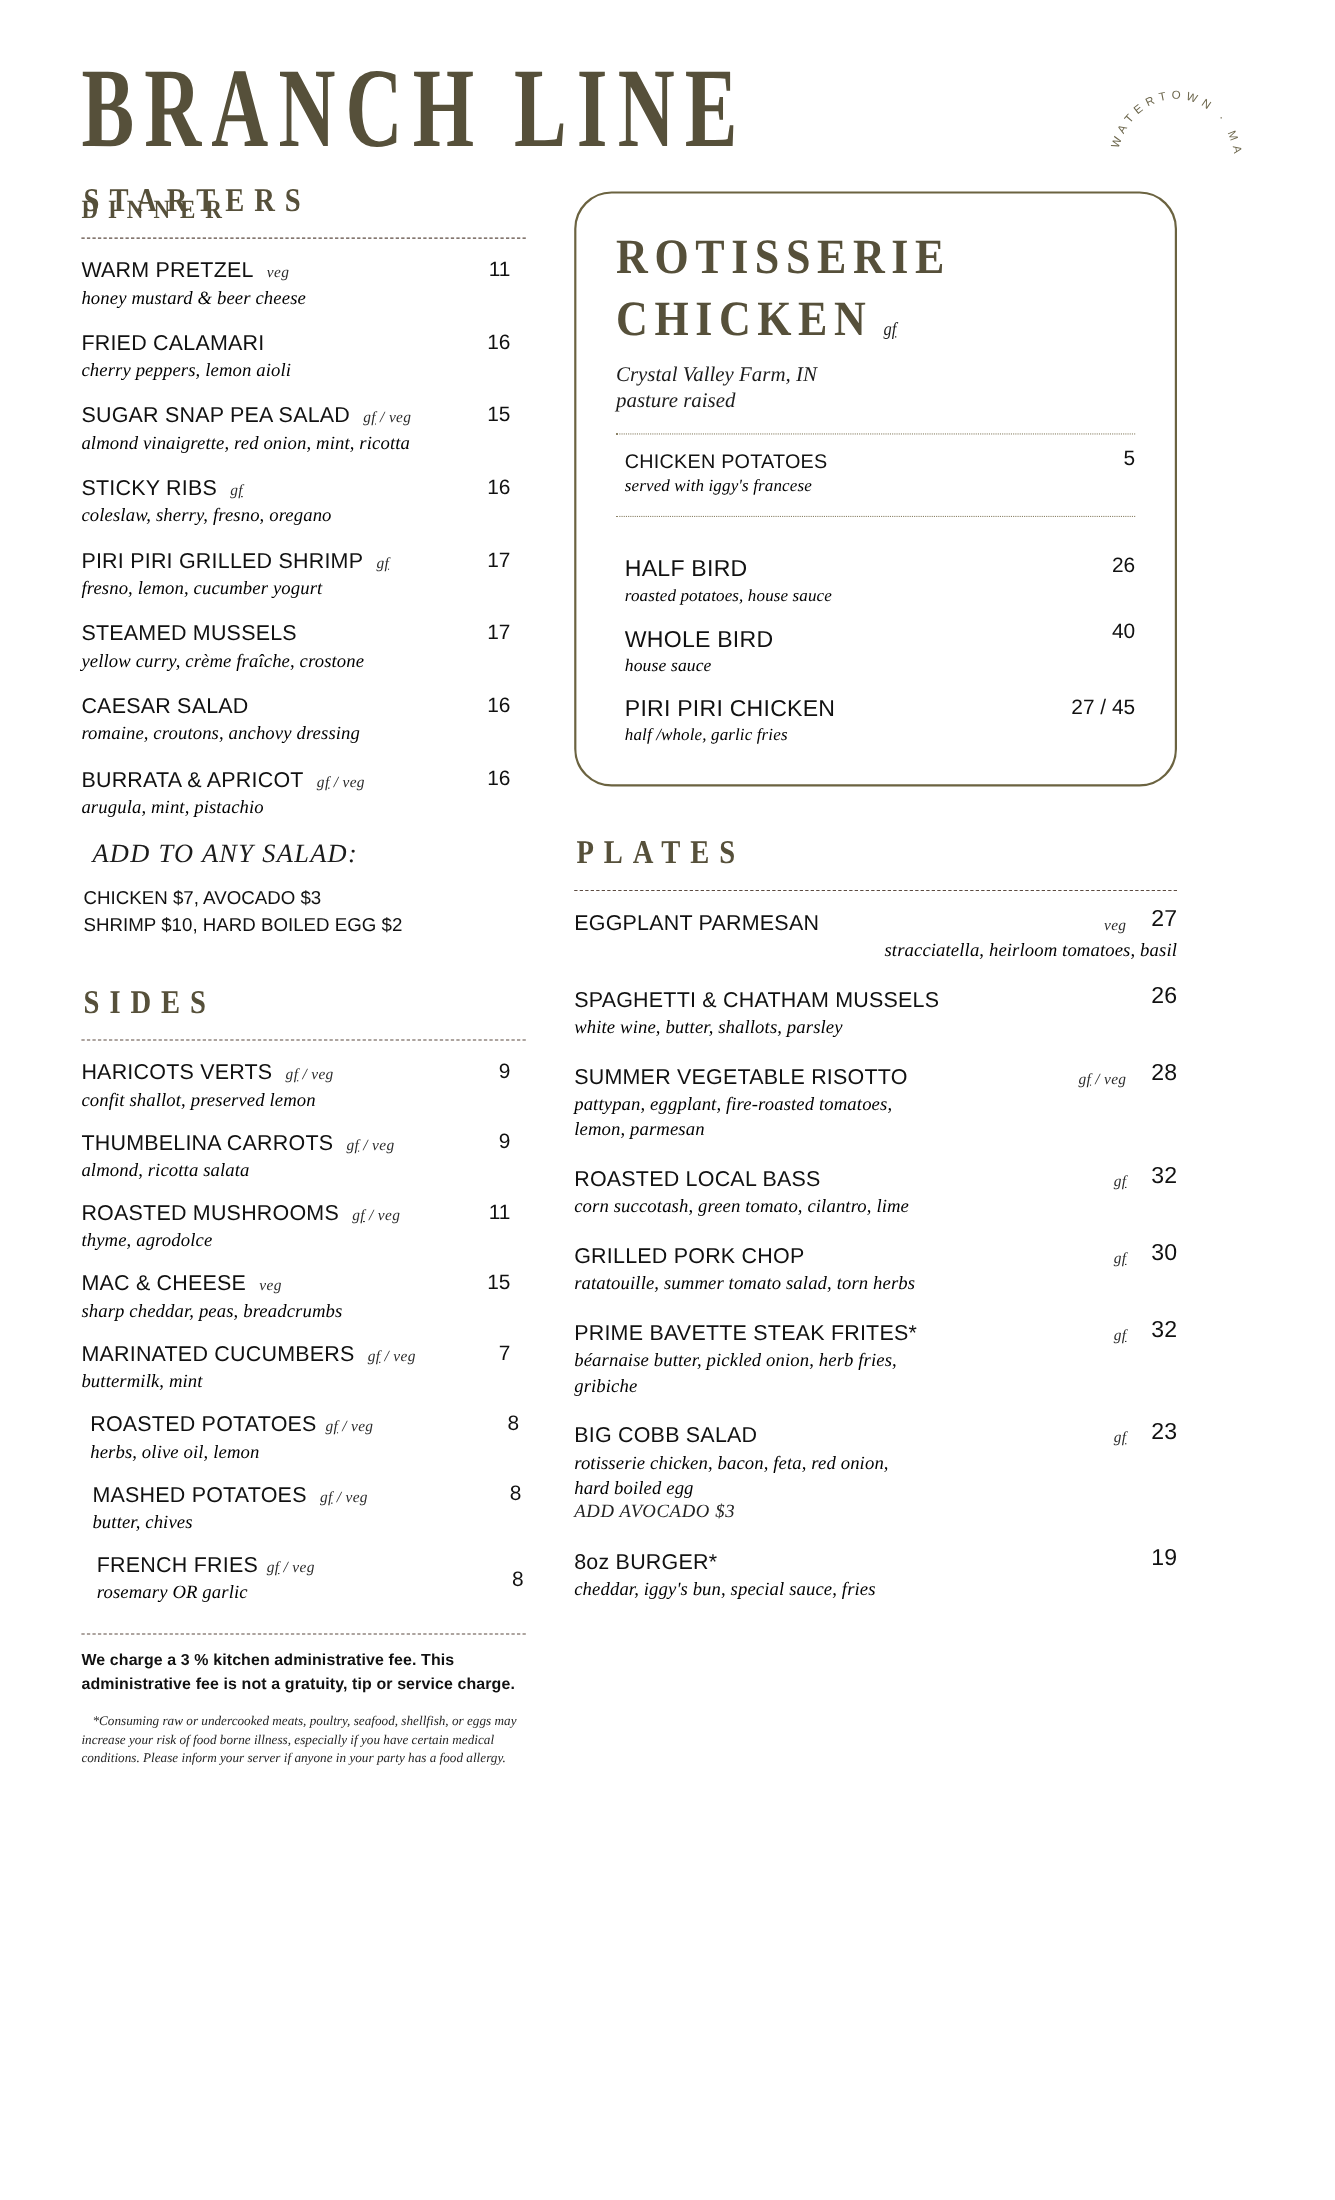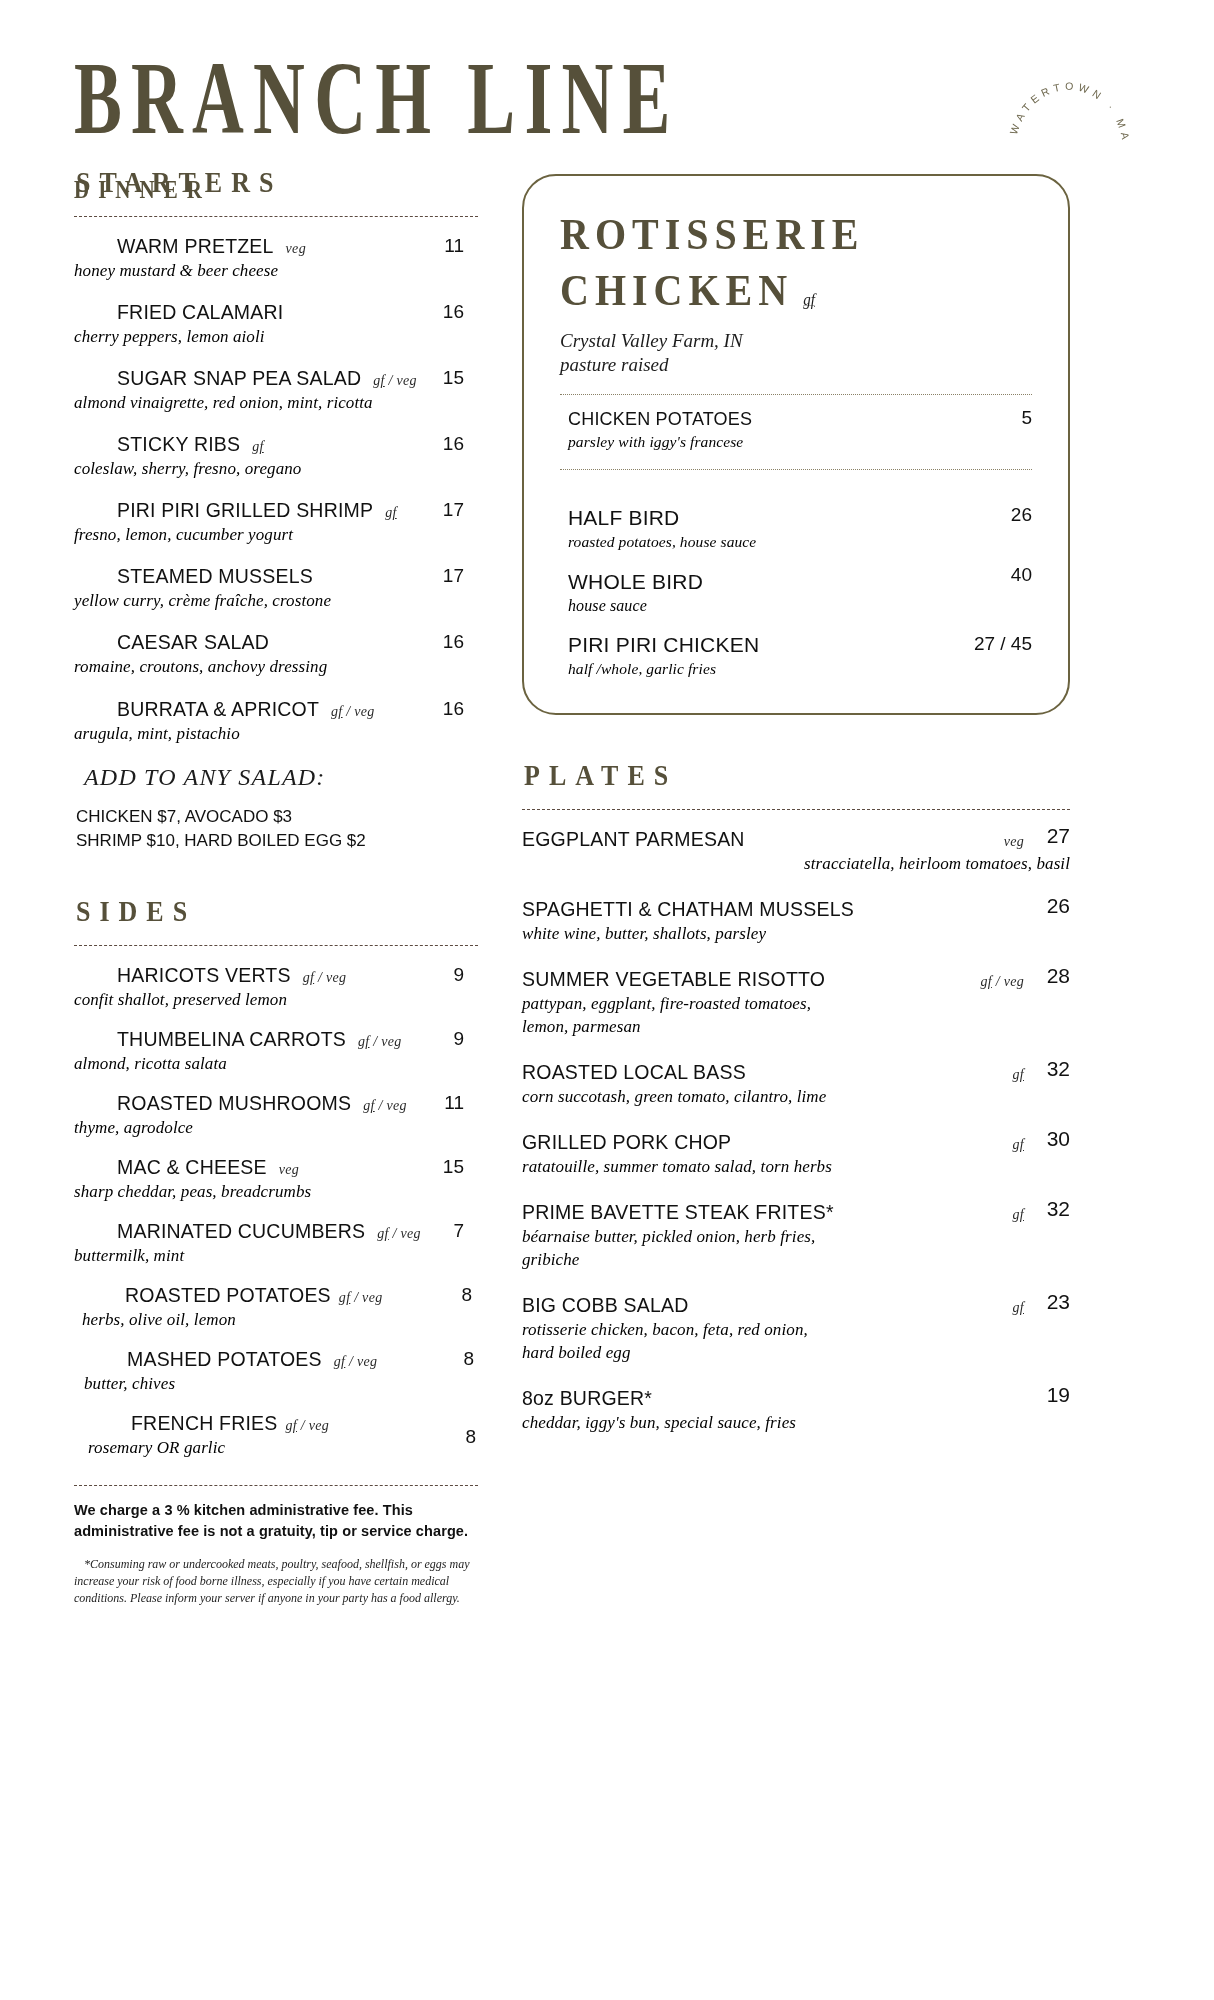--- a/index.html
+++ b/index.html
@@ -134,21 +134,21 @@
     font-style: italic;
     font-size: 17px;
     color: #232323;
     line-height: 1.24;
     letter-spacing: 0.6px;
   }
 
   
   .col-left .item-row { position: relative; }
   .col-left .price { position: absolute; right: 14px; top: 0; }
-  .col-left .name-wrap { display: flex; align-items: baseline; max-width: 330px; margin-left: 43px; }
+  .col-left .name-wrap { display: flex; align-items: baseline; max-width: 330px; }
 
   
   .col-right .plates .price { position: absolute; right: 0; top: -4px; font-size: 21px; }
   .col-right .plates .item-row { position: relative; padding-right: 46px; }
 
   
   .add-head {
     font-family: "Liberation Serif", serif;
     font-style: italic;
     font-size: 24px;
@@ -472,21 +472,21 @@
         <div>pasture raised</div>
       </div>
 
       <div class="dotted"></div>
 
       <div class="c-item" style="margin-left:8px;">
         <div class="item-row">
           <span class="item-name" style="font-size:18px;">CHICKEN POTATOES</span>
           <span class="price">5</span>
         </div>
-        <div class="desc" style="font-size:15.5px;">parsley with iggy's francese</div>
+        <div class="desc" style="font-size:15.5px;">served with iggy's francese</div>
       </div>
 
       <div class="dotted" style="margin-top:16px;"></div>
       <div class="gap-sm"></div>
 
       <div class="c-item" style="margin-left:8px;">
         <div class="item-row">
           <span class="item-name" style="font-size:21px;">HALF BIRD</span>
           <span class="price">26</span>
         </div>
@@ -571,20 +571,21 @@
       </div>
 
       <div class="item" style="margin-bottom:24px;">
         <div class="item-row">
           <span class="item-name">BIG COBB SALAD</span>
           <span class="tag"><span class="gf">gf</span></span>
           <span class="price">23</span>
         </div>
         <div class="desc">rotisserie chicken, bacon, feta, red onion,</div>
         <div class="desc">hard boiled egg</div>
+        <div class="desc-alt">ADD AVOCADO $3</div>
       </div>
 
       <div class="item">
         <div class="item-row">
           <span class="item-name">8oz BURGER*</span>
           <span class="tag"></span>
           <span class="price">19</span>
         </div>
         <div class="desc">cheddar, iggy's bun, special sauce, fries</div>
       </div>

